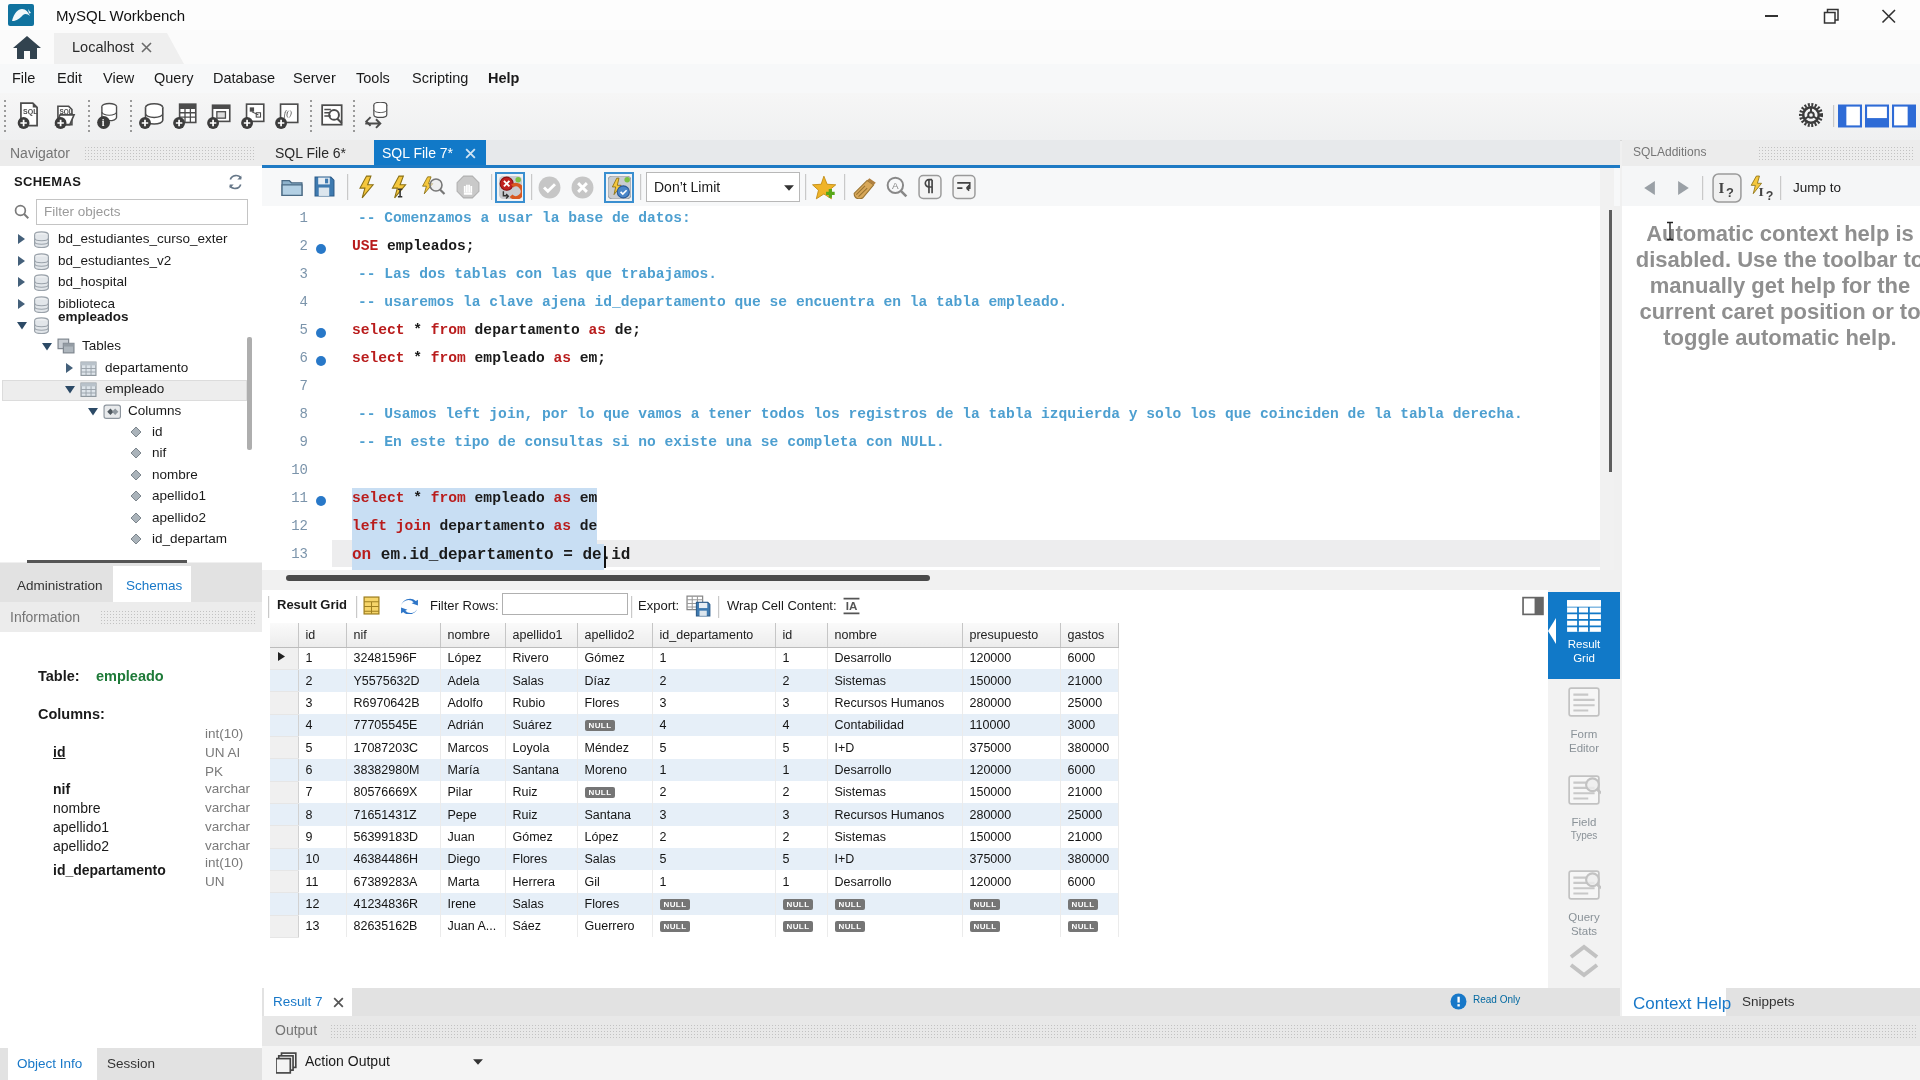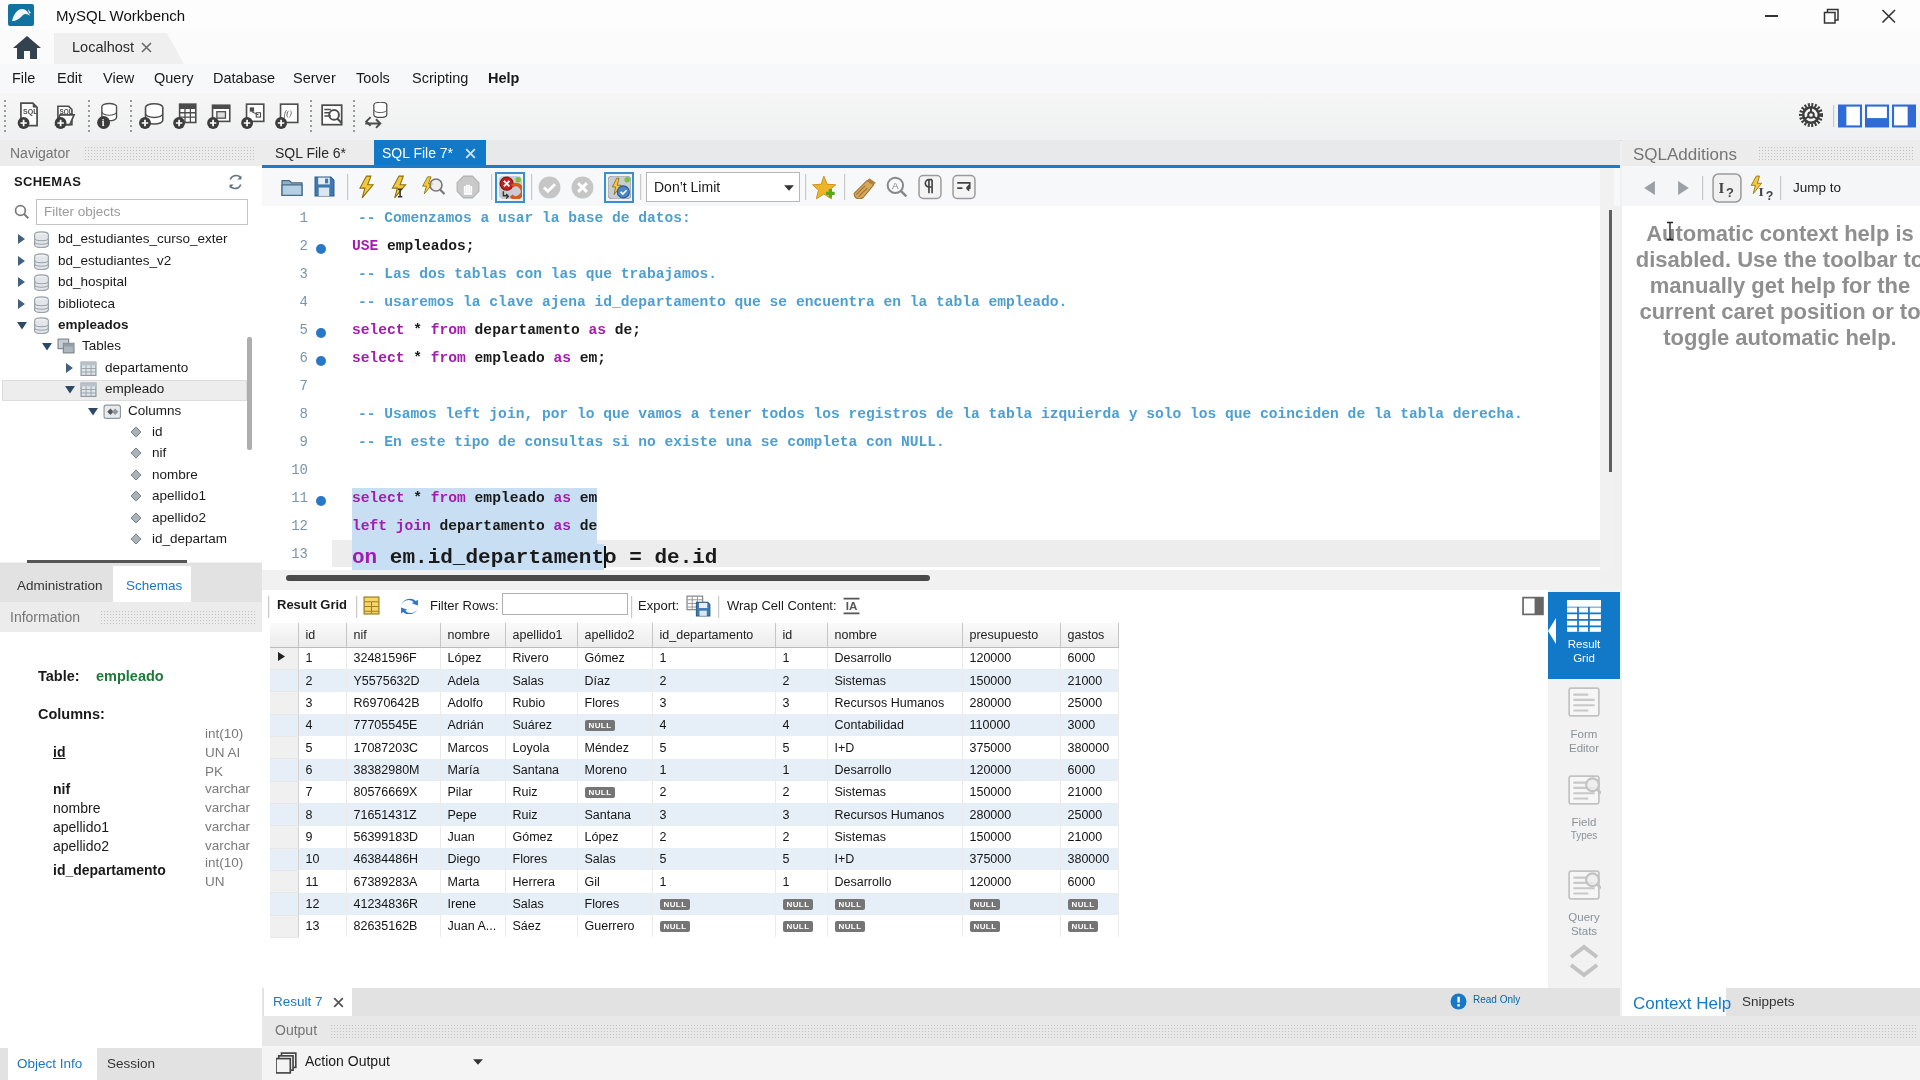--- a/index.html
+++ b/index.html
@@ -1,20 +1,20 @@
 <!DOCTYPE html>
 <html><head><meta charset="utf-8">
 <style>
 html,body{margin:0;padding:0;width:1920px;height:1080px;overflow:hidden;
  font-family:"Liberation Sans",sans-serif;background:#f0f0f0;}
 .a{position:absolute;}
 .txt{white-space:pre;}
 .mono{font-family:"Liberation Mono",monospace;}
 .dots{background-image:radial-gradient(#c2c2c2 0.9px, transparent 0.9px);background-size:3px 3px;}
-.kw{color:#a21caf;}
+.kw{color:#b91c1c;}
 .cm{color:#4d9fd0;margin-left:6px;}
 .id{color:#1a1a1a;}
 table.grid{border-collapse:collapse;table-layout:fixed;font-size:12.5px;color:#141414;}
 table.grid td{padding:0 0 0 7px;overflow:hidden;white-space:nowrap;border-right:1px solid #ebebeb;}
 table.grid tr.even td{background:#e6eff8;}
 table.grid td.mk{background:#f0f0f0;border-right:1px solid #d2d2d2;border-bottom:1px solid #e6e6e6;}
 .nullb{display:inline-block;background:#757575;color:#fff;font-size:8px;font-weight:bold;
  line-height:11px;height:11px;padding:0 4px;border-radius:2px;letter-spacing:.4px;vertical-align:1px;}
 </style></head>
 <body>
@@ -210,21 +210,21 @@
   </svg>
 <div class="a txt" style="left:58px;top:295.6px;font-size:13.5px;color:#1a1a1a;">biblioteca</div>
 <svg class="a" style="left:16px;top:320px" width="12" height="11" viewBox="0 0 12 11">
     <path d="M1 2 L11 2 L6 9.5 Z" fill="#2c4a66"></path>
   </svg>
 <svg class="a" style="left:33px;top:317px" width="17" height="17" viewBox="0 0 16 16">
     <ellipse cx="8" cy="3.4" rx="6.5" ry="2.6" fill="#eef0f2" stroke="#9aa2aa" stroke-width="1.1"></ellipse>
     <path d="M1.5 3.4 v9.6 c0 1.5 2.9 2.6 6.5 2.6 s6.5 -1.1 6.5 -2.6 V3.4" fill="#e2e6ea" stroke="#9aa2aa" stroke-width="1.1"></path>
     <path d="M1.5 6.6 c0 1.5 2.9 2.6 6.5 2.6 s6.5 -1.1 6.5 -2.6 M1.5 9.8 c0 1.5 2.9 2.6 6.5 2.6 s6.5 -1.1 6.5 -2.6" fill="none" stroke="#9aa2aa" stroke-width="1"></path>
   </svg>
-<div class="a txt" style="left:58px;top:317px;font-size:13.5px;color:#1a1a1a;font-weight:bold;">empleados</div>
+<div class="a txt" style="left:58px;top:309px;font-size:13.5px;color:#1a1a1a;font-weight:bold;">empleados</div>
 <svg class="a" style="left:41px;top:341.4px" width="12" height="11" viewBox="0 0 12 11">
     <path d="M1 2 L11 2 L6 9.5 Z" fill="#2c4a66"></path>
   </svg>
 <svg class="a" style="left:57px;top:338.4px" width="18" height="16" viewBox="0 0 17 15">
     <rect x="1" y="1" width="10" height="9" fill="#c9ced4" stroke="#7d858d" stroke-width="1.1"></rect>
     <rect x="6" y="5" width="10" height="9" fill="#aeb6bd" stroke="#7d858d" stroke-width="1.1"></rect>
     <rect x="6" y="5" width="10" height="3" fill="#949ca4"></rect>
   </svg>
 <div class="a txt" style="left:82px;top:338.4px;font-size:13.5px;color:#1a1a1a;">Tables</div>
 <svg class="a" style="left:64px;top:361.8px" width="11" height="12" viewBox="0 0 11 12">
@@ -446,21 +446,21 @@
 <div class="a txt mono" style="left:352px;top:405.85px;font-size:14.6px;font-weight:bold;"><span class="cm">--&nbsp;Usamos&nbsp;left&nbsp;join,&nbsp;por&nbsp;lo&nbsp;que&nbsp;vamos&nbsp;a&nbsp;tener&nbsp;todos&nbsp;los&nbsp;registros&nbsp;de&nbsp;la&nbsp;tabla&nbsp;izquierda&nbsp;y&nbsp;solo&nbsp;los&nbsp;que&nbsp;coinciden&nbsp;de&nbsp;la&nbsp;tabla&nbsp;derecha.</span></div>
 <div class="a txt mono" style="left:270px;top:433.9px;font-size:14px;color:#7b94ab;width:38px;text-align:right;">9</div>
 <div class="a txt mono" style="left:352px;top:433.9px;font-size:14.6px;font-weight:bold;"><span class="cm">--&nbsp;En&nbsp;este&nbsp;tipo&nbsp;de&nbsp;consultas&nbsp;si&nbsp;no&nbsp;existe&nbsp;una&nbsp;se&nbsp;completa&nbsp;con&nbsp;NULL.</span></div>
 <div class="a txt mono" style="left:270px;top:461.95px;font-size:14px;color:#7b94ab;width:38px;text-align:right;">10</div>
 <div class="a txt mono" style="left:270px;top:490px;font-size:14px;color:#7b94ab;width:38px;text-align:right;">11</div>
 <div class="a" style="left:316px;top:496px;width:10px;height:10px;border-radius:50%;background:#2878c8;"></div>
 <div class="a txt mono" style="left:352px;top:490px;font-size:14.6px;font-weight:bold;"><span class="kw">select</span><span class="id">&nbsp;*&nbsp;</span><span class="kw">from</span><span class="id">&nbsp;empleado&nbsp;</span><span class="kw">as</span><span class="id">&nbsp;em</span></div>
 <div class="a txt mono" style="left:270px;top:518.05px;font-size:14px;color:#7b94ab;width:38px;text-align:right;">12</div>
 <div class="a txt mono" style="left:352px;top:518.05px;font-size:14.6px;font-weight:bold;"><span class="kw">left</span><span class="id">&nbsp;</span><span class="kw">join</span><span class="id">&nbsp;departamento&nbsp;</span><span class="kw">as</span><span class="id">&nbsp;de</span></div>
 <div class="a txt mono" style="left:270px;top:546.1px;font-size:14px;color:#7b94ab;width:38px;text-align:right;">13</div>
-<div class="a txt mono" style="left:352px;top:546.1px;font-size:21px;font-weight:bold;"><span class="kw">on</span><span class="id">&nbsp;em.id_departamento&nbsp;=&nbsp;de.id</span></div>
+<div class="a txt mono" style="left:352px;top:546.1px;font-size:16px;font-weight:bold;"><span class="kw">on</span><span class="id">&nbsp;em.id_departamento&nbsp;=&nbsp;de.id</span></div>
 <div class="a" style="left:604px;top:546.1px;width:2px;height:22px;background:#111;"></div>
 <div class="a" style="left:262px;top:570px;width:1338px;height:20px;background:#f1f1f1;"></div>
 <div class="a" style="left:286px;top:575px;width:644px;height:6px;background:#4a4a4a;border-radius:3px;"></div>
 <div class="a" style="left:1600px;top:168px;width:14px;height:402px;background:#f1f1f1;"></div>
 <div class="a" style="left:1608.5px;top:210px;width:3.5px;height:262px;background:#5e5e5e;"></div>
 <div class="a" style="left:262px;top:590px;width:1286px;height:398px;background:#ffffff;"></div>
 <svg class="a" style="left:268px;top:596px" width="2" height="22" viewBox="0 0 2 22">
     <rect width="1.2" height="22" fill="#c9c9c9"></rect>
   </svg>
 <div class="a txt" style="left:277px;top:597px;font-size:13px;color:#1a1a1a;font-weight:bold;">Result Grid</div>
@@ -737,21 +737,21 @@
   </svg>
 <div class="a txt" style="left:1560px;top:911px;font-size:11.5px;color:#8a9298;width:48px;text-align:center;">Query</div>
 <div class="a txt" style="left:1560px;top:925px;font-size:11.5px;color:#8a9298;width:48px;text-align:center;">Stats</div>
 <svg class="a" style="left:1568px;top:944px" width="32" height="16" viewBox="0 0 32 16">
     <path d="M3 13 L16 3 L29 13" stroke="#c2c2c2" stroke-width="4" fill="none"></path>
   </svg>
 <svg class="a" style="left:1568px;top:962px" width="32" height="16" viewBox="0 0 32 16">
     <path d="M3 3 L16 13 L29 3" stroke="#c2c2c2" stroke-width="4" fill="none"></path>
   </svg>
 <div class="a" style="left:1622px;top:140px;width:298px;height:26px;background:#ececec;"></div>
-<div class="a txt" style="left:1633px;top:145px;font-size:17px;color:#757575;">SQLAdditions</div>
+<div class="a txt" style="left:1633px;top:145px;font-size:12px;color:#757575;">SQLAdditions</div>
 <div class="a dots" style="left:1758px;top:146px;width:156px;height:14px;"></div>
 <div class="a" style="left:1622px;top:166px;width:298px;height:40px;background:#f5f6f7;"></div>
 <svg class="a" style="left:1641px;top:180px" width="16" height="15" viewBox="0 0 15 14">
     <path d="M13 1 L3 7.5 L13 14 Z" fill="#9aa0a6"></path>
   </svg>
 <svg class="a" style="left:1676px;top:180px" width="16" height="15" viewBox="0 0 15 14">
     <path d="M2 1 L12 7.5 L2 14 Z" fill="#9aa0a6"></path>
   </svg>
 <svg class="a" style="left:1702px;top:176px" width="2" height="24" viewBox="0 0 2 24">
     <rect width="1.2" height="24" fill="#c9c9c9"></rect>

